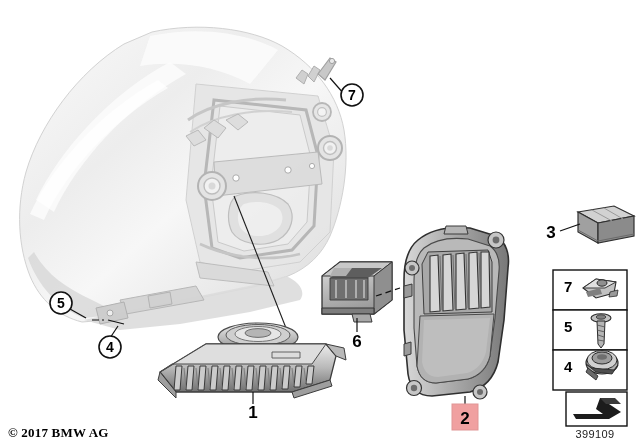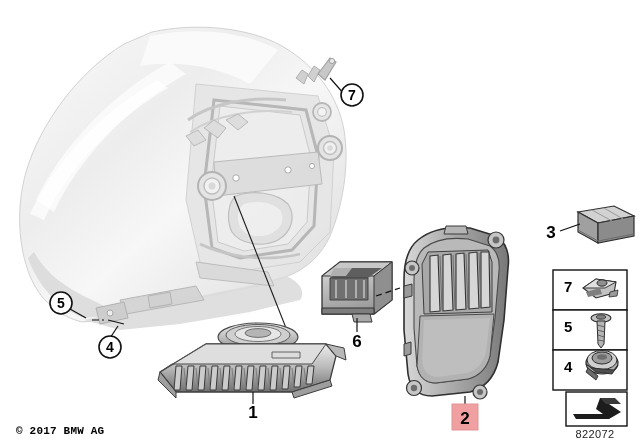--- a/index.html
+++ b/index.html
@@ -21,27 +21,27 @@
     width: 640px;
     height: 448px;
   }
   .stage > svg {
     position: absolute;
     top: 0;
     left: 0;
   }
   .copyright {
     position: absolute;
-    left: 16px;
+    left: 8px;
     top: 425px;
-    font-size: 11px;
+    font-size: 13px;
     font-weight: bold;
     letter-spacing: 0.2px;
     white-space: nowrap;
-    font-family: Liberation Mono, monospace;
+    font-family: Liberation Serif, serif;
   }
   .diagram-number {
     position: absolute;
     left: 560px;
     top: 428px;
     width: 70px;
     text-align: center;
     font-size: 11px;
     letter-spacing: 0.4px;
     color: #222;
@@ -391,15 +391,15 @@
 
       <g>
         <path d="M600 398 L 615 398 L 615 404 L 609 404 L 621 412 L 609 419 L 576 419 L 573 414 L 603 414 L 596 409 Z" fill="#1c1c1c"></path>
         <path d="M600 398 L 615 398 L 621 404 L 606 404 Z" fill="#3a3a3a"></path>
       </g>
     </g>
   </svg>
 
   <div class="copyright">© 2017 BMW AG</div>
 
-  <div class="diagram-number">822072</div>
+  <div class="diagram-number">399109</div>
 
 </div>
 
 </body></html>

